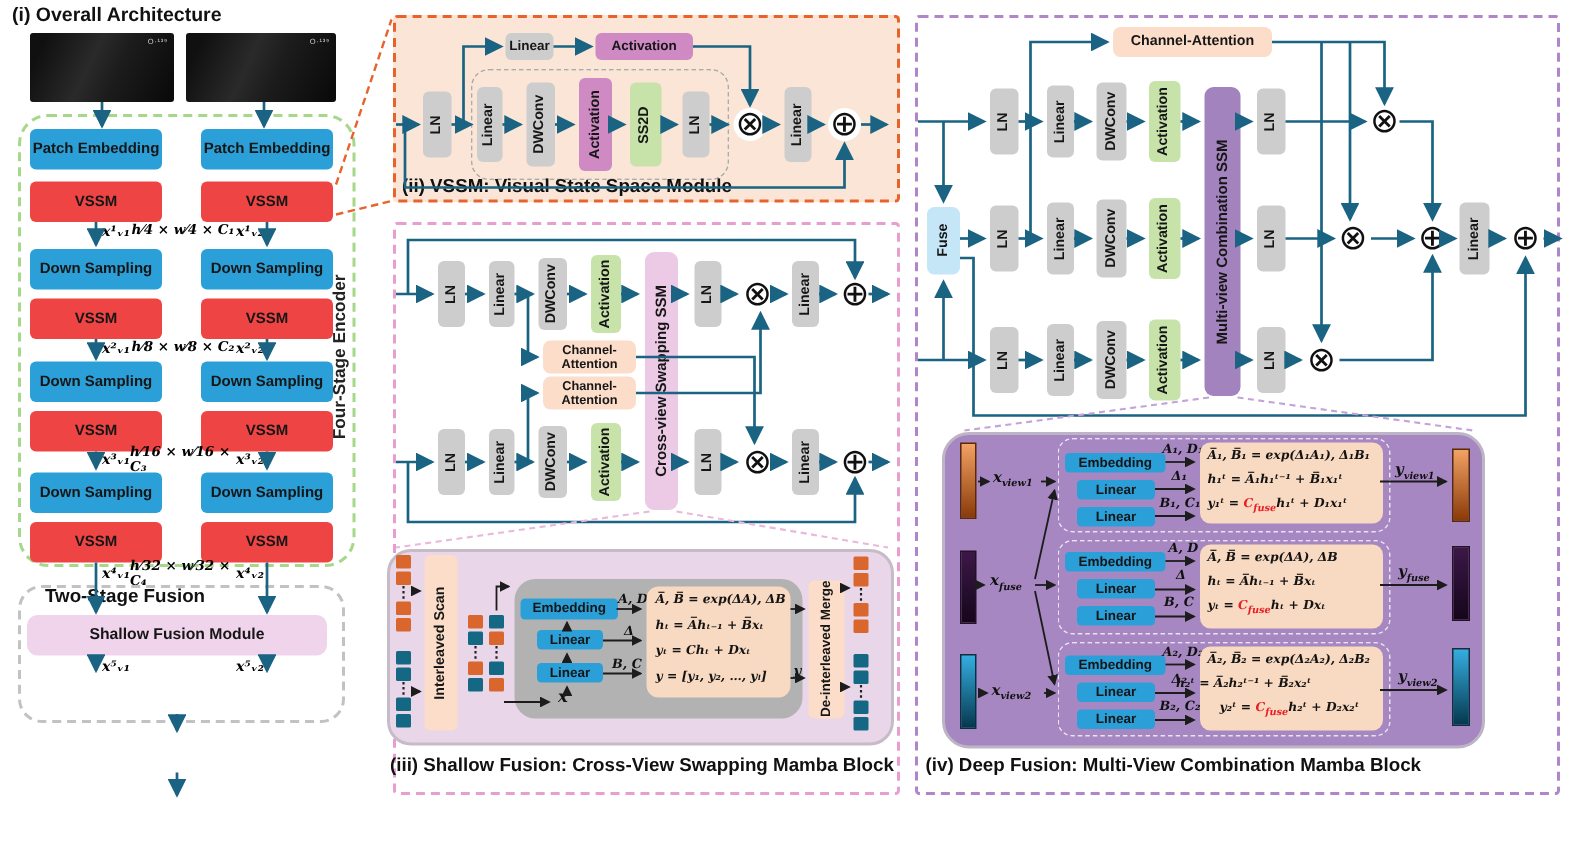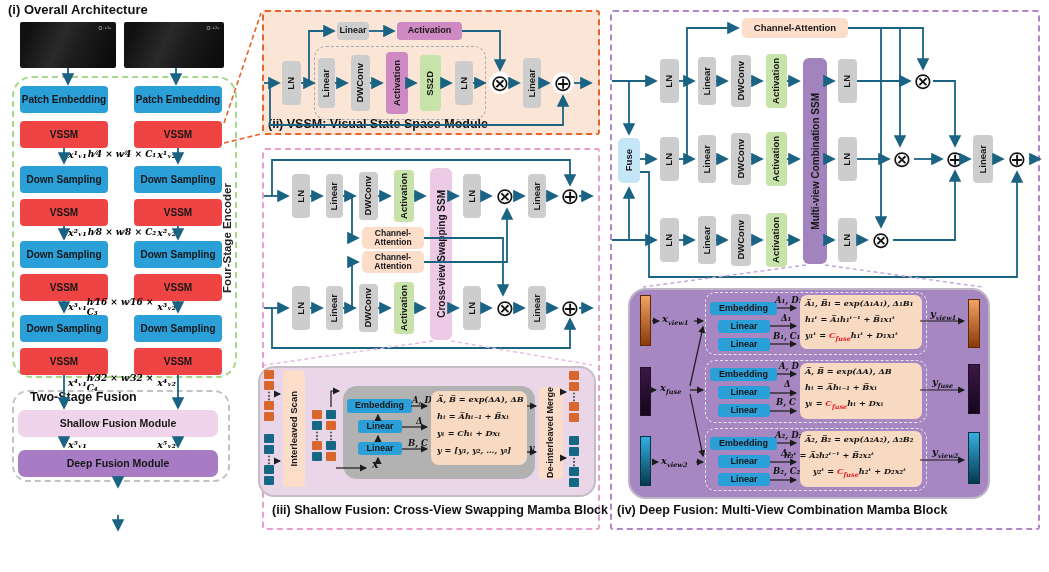--- a/index.html
+++ b/index.html
@@ -85,21 +85,20 @@
     <span class="var">x⁴ᵥ₂</span>
   </div>
 
   <div class="b" style="left:12px;top:390px;width:218px;height:92px;border:2px dashed #c2c2c2;border-radius:16px"></div>
   <div class="cap" style="left:30px;top:390px;font-size:12.5px">Two-Stage Fusion</div>
   <div class="blk" style="left:18px;top:410px;width:200px;height:27px;background:#efd4ec;border-radius:7px;font-size:10.5px">Shallow Fusion Module</div>
   <div class="stgrow" style="left:68px;width:108px;top:438px;height:12px">
     <span class="var">x⁵ᵥ₁</span>
     <span class="var">x⁵ᵥ₂</span>
   </div>
-  <div class="blk" style="left:18px;top:450px;width:200px;height:27px;background:#a87cc5;border-radius:7px;font-size:10.5px">Deep Fusion Module</div>
 
   <div class="b" style="left:262px;top:10px;width:338px;height:125px;border:2.2px dashed #e8632c;background:#fae5d6;border-radius:3px"></div>
   <div class="b" style="left:314px;top:46px;width:172px;height:74px;border:1.5px dashed #ababab;border-radius:12px"></div>
   <div class="cap" style="left:268px;top:117px;font-size:12.5px">(ii) VSSM: Visual State Space Module</div>
   <div class="blk gray vt" style="left:282px;top:61px;width:19px;height:44px;font-size:9.5px">
       <span>LN</span>
     </div>
   <div class="blk gray" style="left:337px;top:22px;width:32px;height:18px;font-size:9px">Linear</div>
   <div class="blk pnk" style="left:397px;top:22px;width:65px;height:18px;font-size:9px">Activation</div>
   <div class="blk gray vt" style="left:318px;top:58px;width:17px;height:50px;font-size:9.5px">
@@ -117,21 +116,21 @@
   <div class="blk gray vt" style="left:455px;top:61px;width:18px;height:44px;font-size:9.5px">
       <span>LN</span>
     </div>
   <div class="nd" style="left:489px;top:72px">⊗</div>
   <div class="blk gray vt" style="left:523px;top:58px;width:18px;height:50px;font-size:9.5px">
       <span>Linear</span>
     </div>
   <div class="nd" style="left:552px;top:72px">⊕</div>
 
   <div class="b" style="left:262px;top:148px;width:338px;height:382px;border:2.2px dashed #e79fd0;border-radius:3px"></div>
-  <div class="cap" style="left:272px;top:503px;font-size:12.5px">(iii) Shallow Fusion: Cross-View Swapping Mamba Block</div>
+  <div class="cap" style="left:260px;top:503px;font-size:12.5px">(iii) Shallow Fusion: Cross-View Swapping Mamba Block</div>
 
   <div class="blk gray vt" style="left:292px;top:174px;width:18px;height:44px;font-size:9.5px">
       <span>LN</span>
     </div>
   <div class="blk gray vt" style="left:326px;top:174px;width:17px;height:44px;font-size:9.5px">
       <span>Linear</span>
     </div>
   <div class="blk gray vt" style="left:359px;top:172px;width:19px;height:48px;font-size:9.5px">
       <span>DWConv</span>
     </div>

